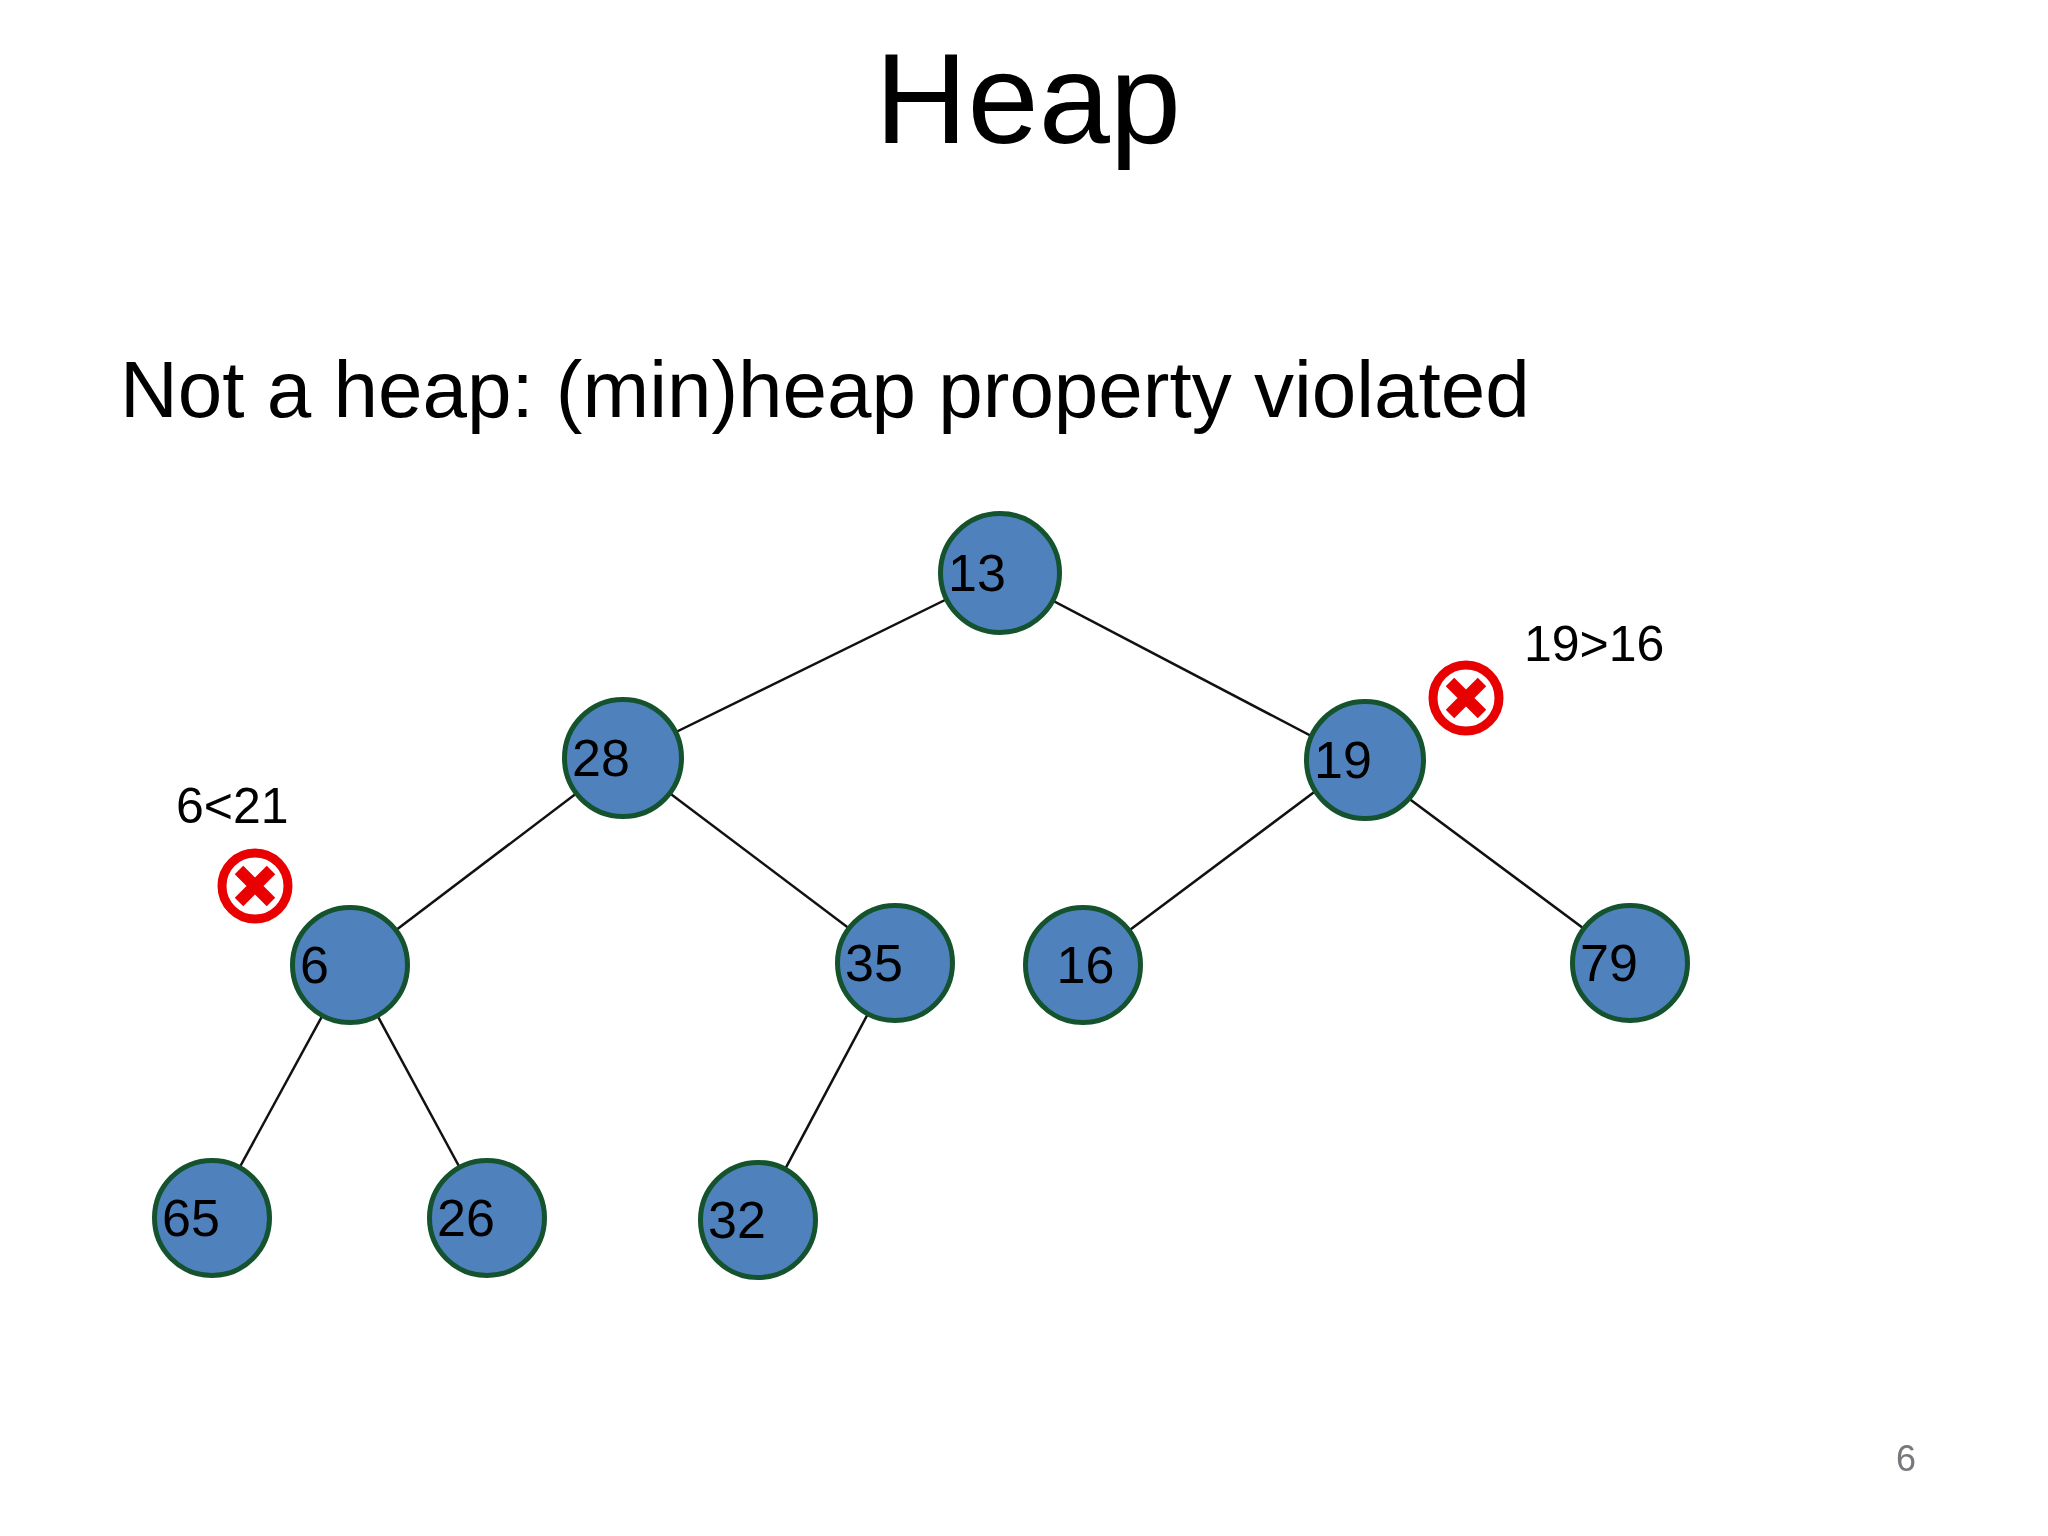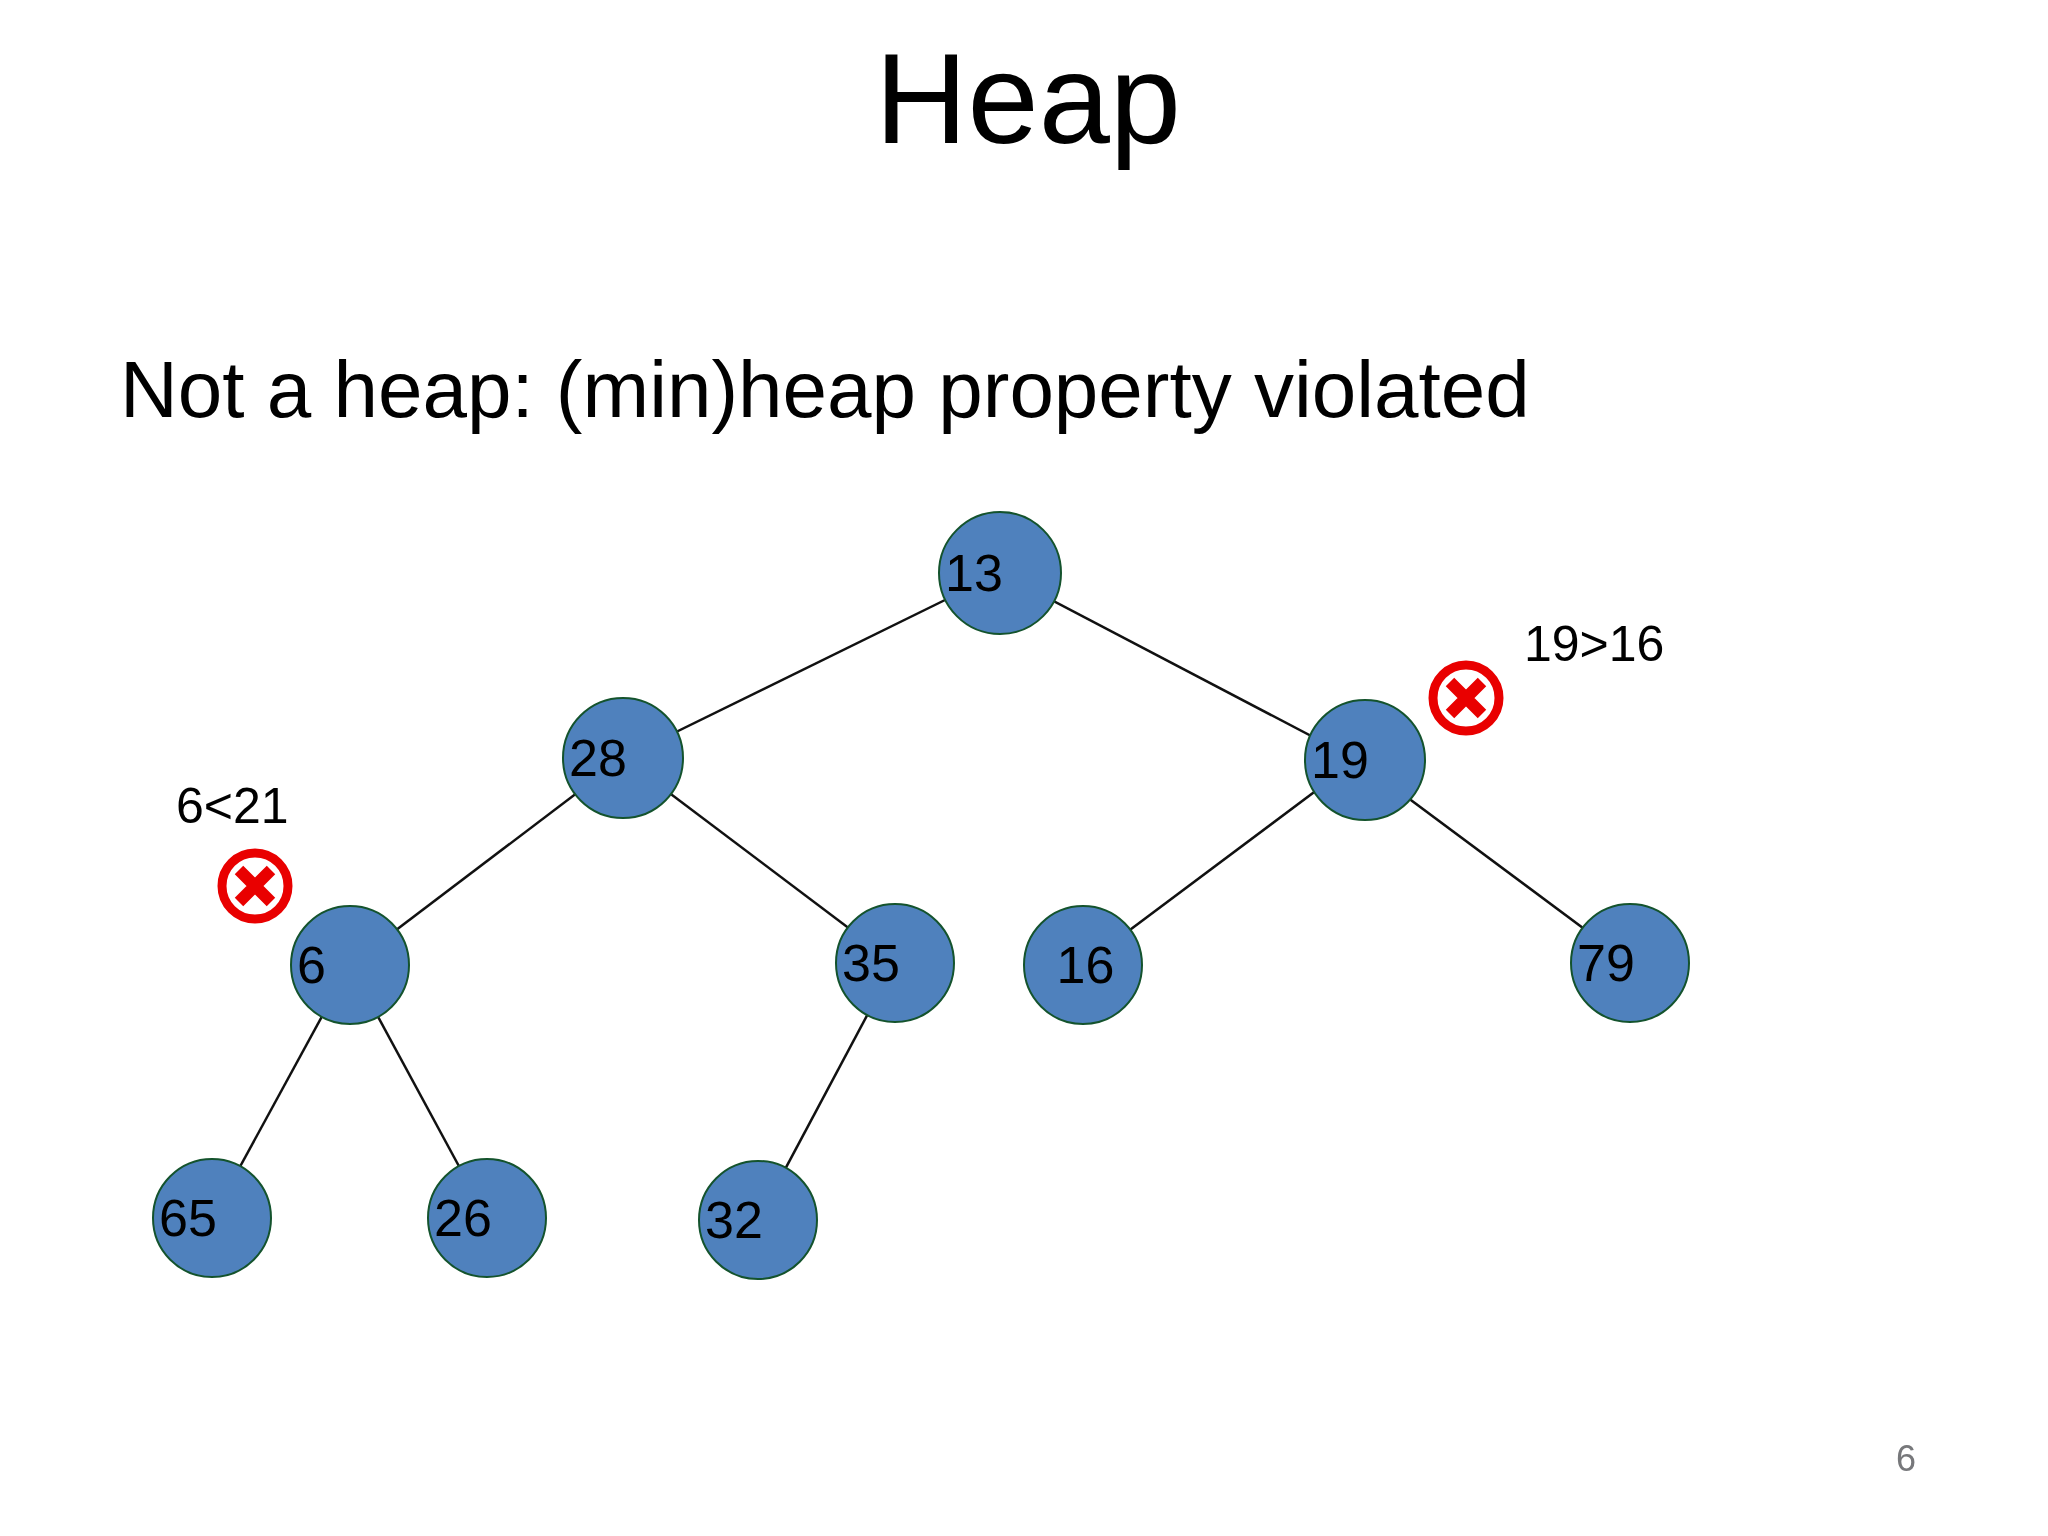--- a/index.html
+++ b/index.html
@@ -33,21 +33,21 @@
     margin-left: 28px;
   }
   svg.edges {
     position: absolute;
     left: 0; top: 0;
     width: 2048px; height: 1536px;
   }
   .node {
     position: absolute;
     box-sizing: border-box;
-    border: 2px solid #14532d;
+    border: 5px solid #14532d;
     border-radius: 50%;
     background: #4F81BD;
     display: flex;
     align-items: center;
     justify-content: flex-start;
     padding-left: 5px;
     font-size: 52px;
     color: #000000;
   }
   .n13 { left: 938px;  top: 511px; width: 124px; height: 124px; }

